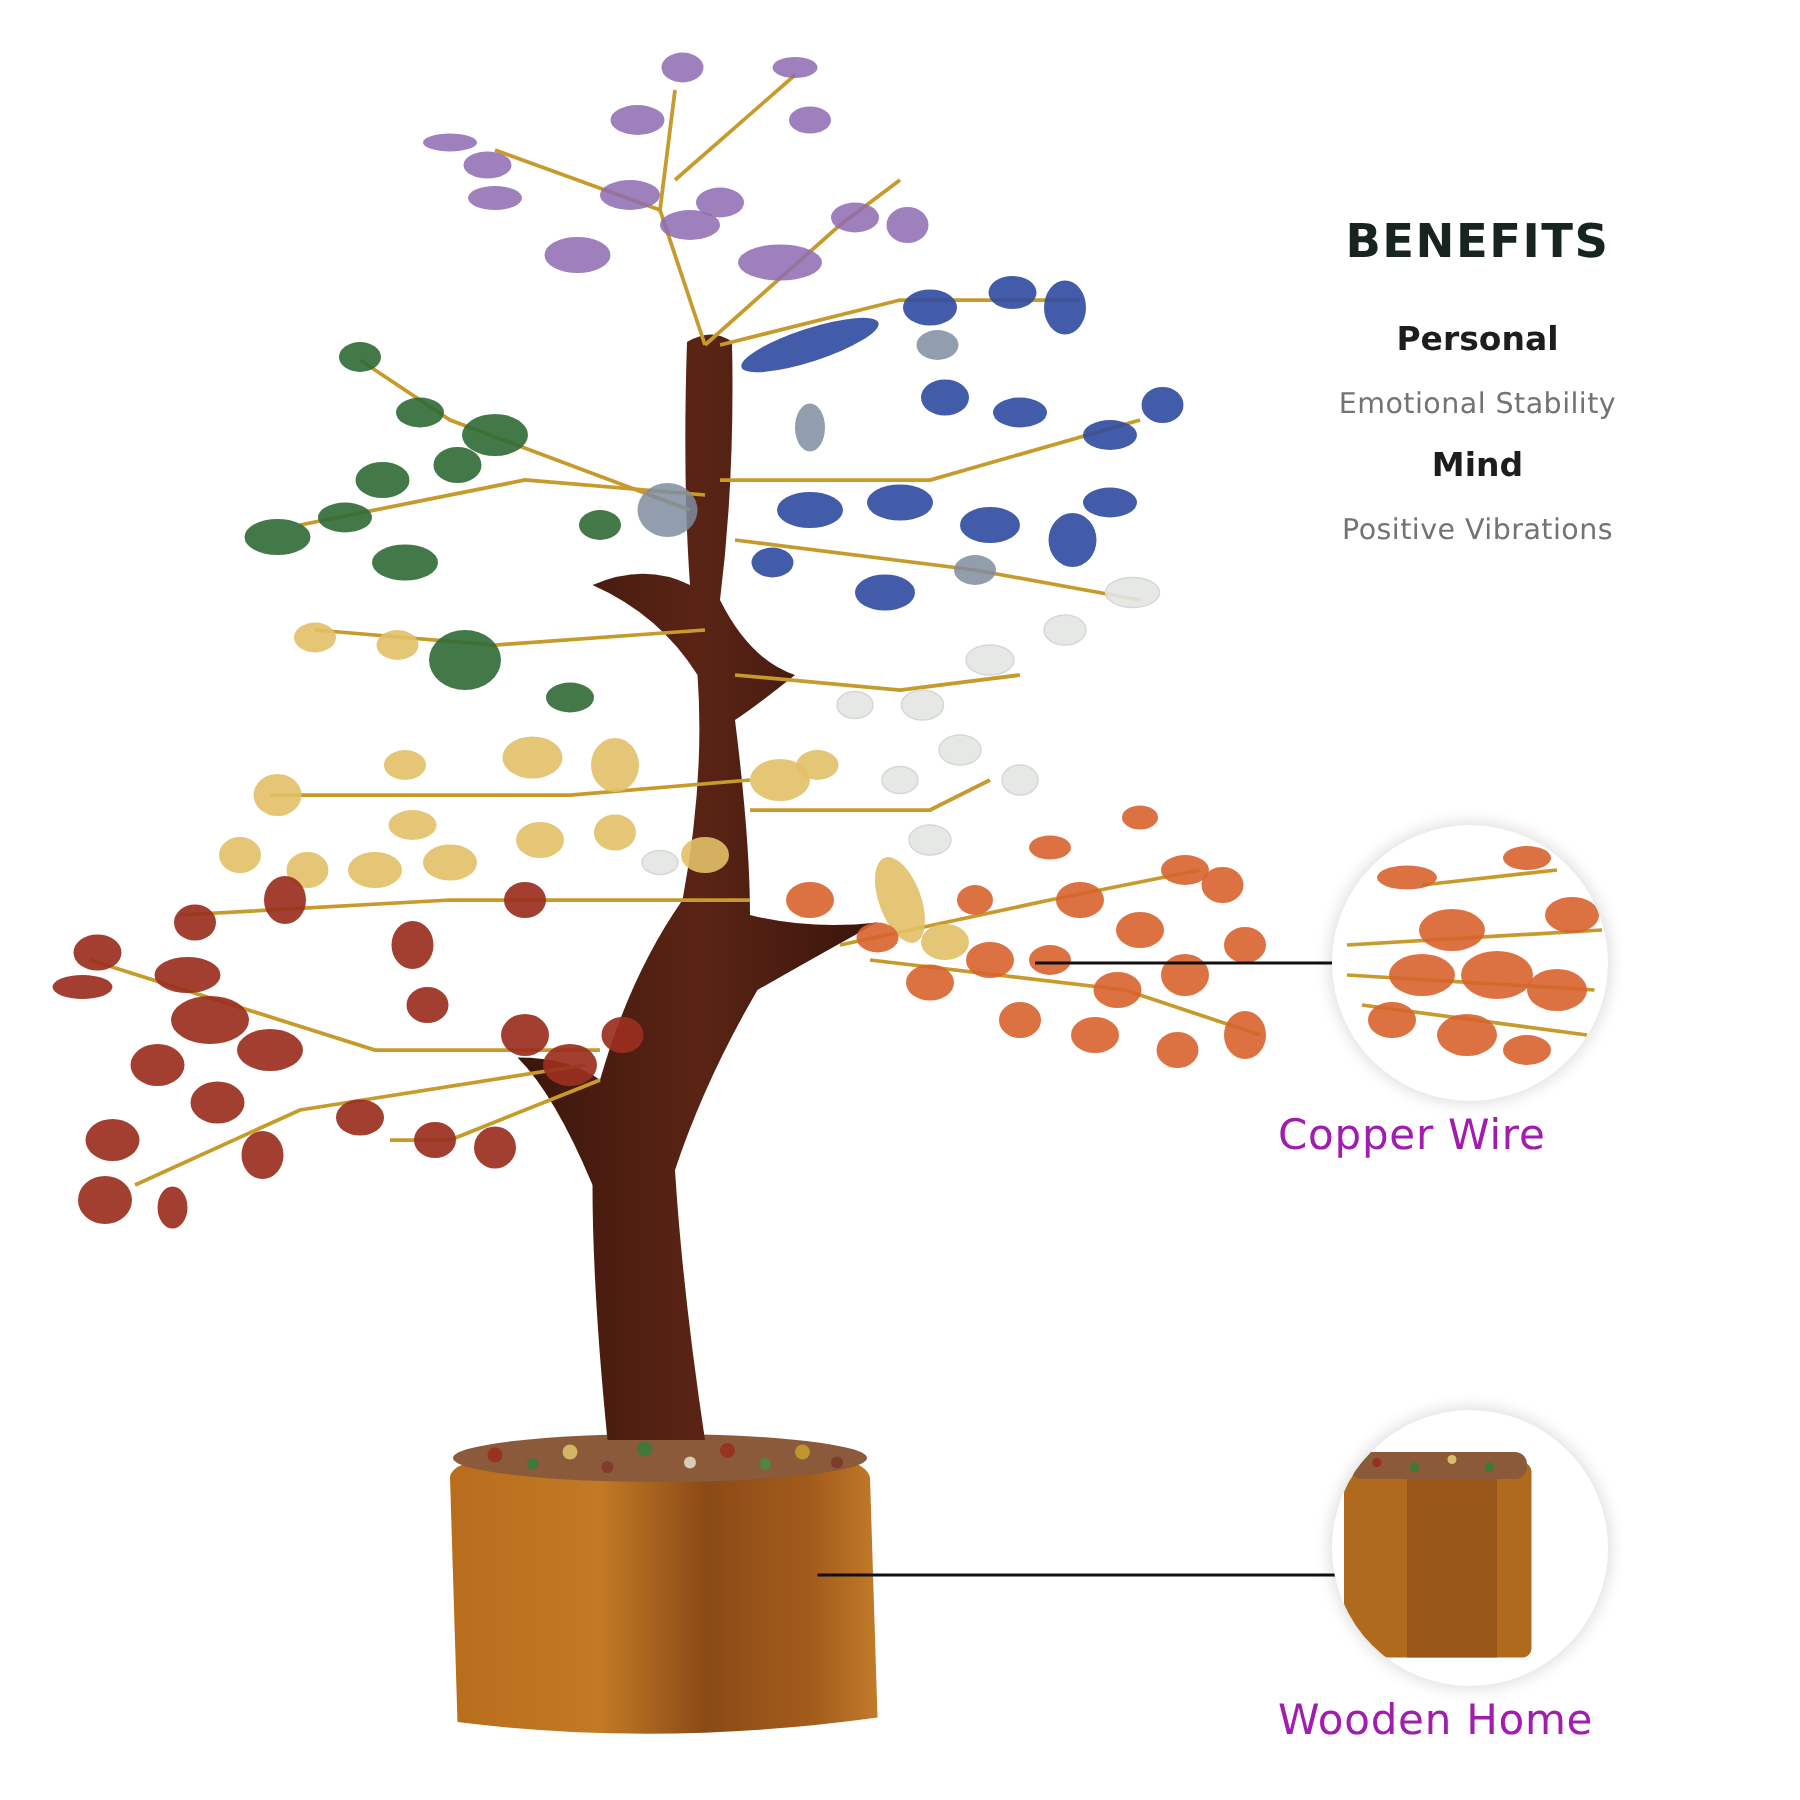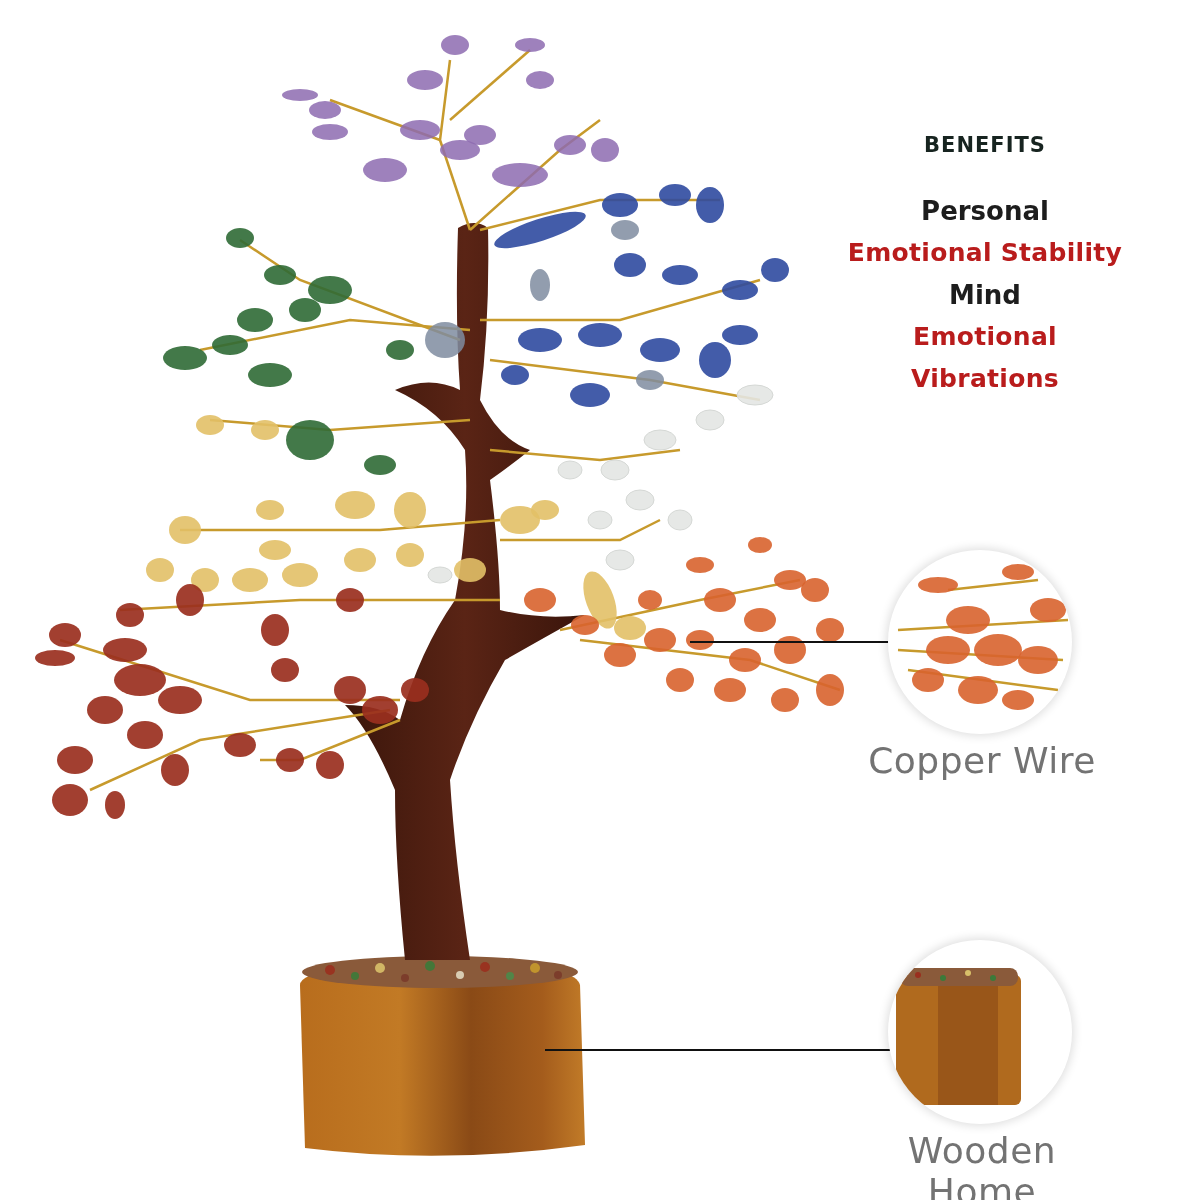--- a/index.html
+++ b/index.html
@@ -1,26 +1,26 @@
 <!DOCTYPE html>
 <html><head>
 <meta charset="utf-8">
 <style>
   html, body { margin:0; padding:0; background:#ffffff; }
   body { width:1200px; height:1200px; position:relative; overflow:hidden;
          font-family:"DejaVu Sans", "Liberation Sans", sans-serif; color:#1a1a1a; }
   #tree-svg { position:absolute; left:0; top:0; width:1200px; height:1200px; }
   .benefits { position:absolute; left:840px; top:122px; width:290px; text-align:center; }
-  .benefits h1 { margin:0; font-size:21px; font-weight:bold; letter-spacing:1px; color:#172420; line-height:46px; }
-  .benefits .cat { font-size:26px; font-weight:bold; line-height:42px; color:#1d1d1d; margin-top:0; }
+  .benefits h1 { margin:16px; font-size:31px; font-weight:bold; letter-spacing:1px; color:#172420; line-height:46px; }
+  .benefits .cat { font-size:22px; font-weight:bold; line-height:42px; color:#1d1d1d; margin-top:0; }
   .benefits .cat.first { margin-top:22px; }
-  .benefits .desc { font-size:25px; line-height:42px; color:#b91c1c; letter-spacing:0.3px;font-weight:bold; }
+  .benefits .desc { font-size:19px; line-height:42px; color:#737373; letter-spacing:0.3px; }
   .callout-circle { position:absolute; border-radius:50%; background:#ffffff;
                     box-shadow:0 0 10px 2px rgba(0,0,0,0.13); overflow:hidden; }
-  .callout-label { position:absolute; font-size:36px; color:#737373; text-align:center; width:260px; letter-spacing:0.5px; }
+  .callout-label { position:absolute; font-size:28px; color:#a21caf; width:260px; letter-spacing:0.5px; }
   .leader { position:absolute; height:2px; background:#111; }
 </style>
 </head>
 <body>
 
 <svg id="tree-svg" viewBox="0 0 1200 1200" xmlns="http://www.w3.org/2000/svg">
   <defs>
     <linearGradient id="woodGrad" x1="0" y1="0" x2="1" y2="0">
       <stop offset="0" stop-color="#b86d1d"></stop>
       <stop offset="0.35" stop-color="#c27a25"></stop>
@@ -207,21 +207,21 @@
     <ellipse cx="380" cy="710" rx="18" ry="14"></ellipse>
       <ellipse cx="415" cy="690" rx="14" ry="12"></ellipse>
   </g>
 </svg>
 
 <section class="benefits">
   <h1>BENEFITS</h1>
   <div class="cat first">Personal</div>
   <div class="desc">Emotional Stability</div>
   <div class="cat">Mind</div>
-  <div class="desc">Emotional Vibrations</div>
+  <div class="desc">Positive Vibrations</div>
 </section>
 
 <div class="leader" style="left:690px; top:641px; width:212px;"></div>
 <div class="callout-circle" style="left:888px; top:550px; width:184px; height:184px;">
   <svg width="184" height="184" viewBox="0 0 184 184">
     <g stroke="#c79a2c" stroke-width="2.5" fill="none">
       <path d="M10 80 L180 70"></path>
         <path d="M10 100 L175 110"></path>
         <path d="M20 120 L170 140"></path>
         <path d="M60 40 L150 30"></path>

